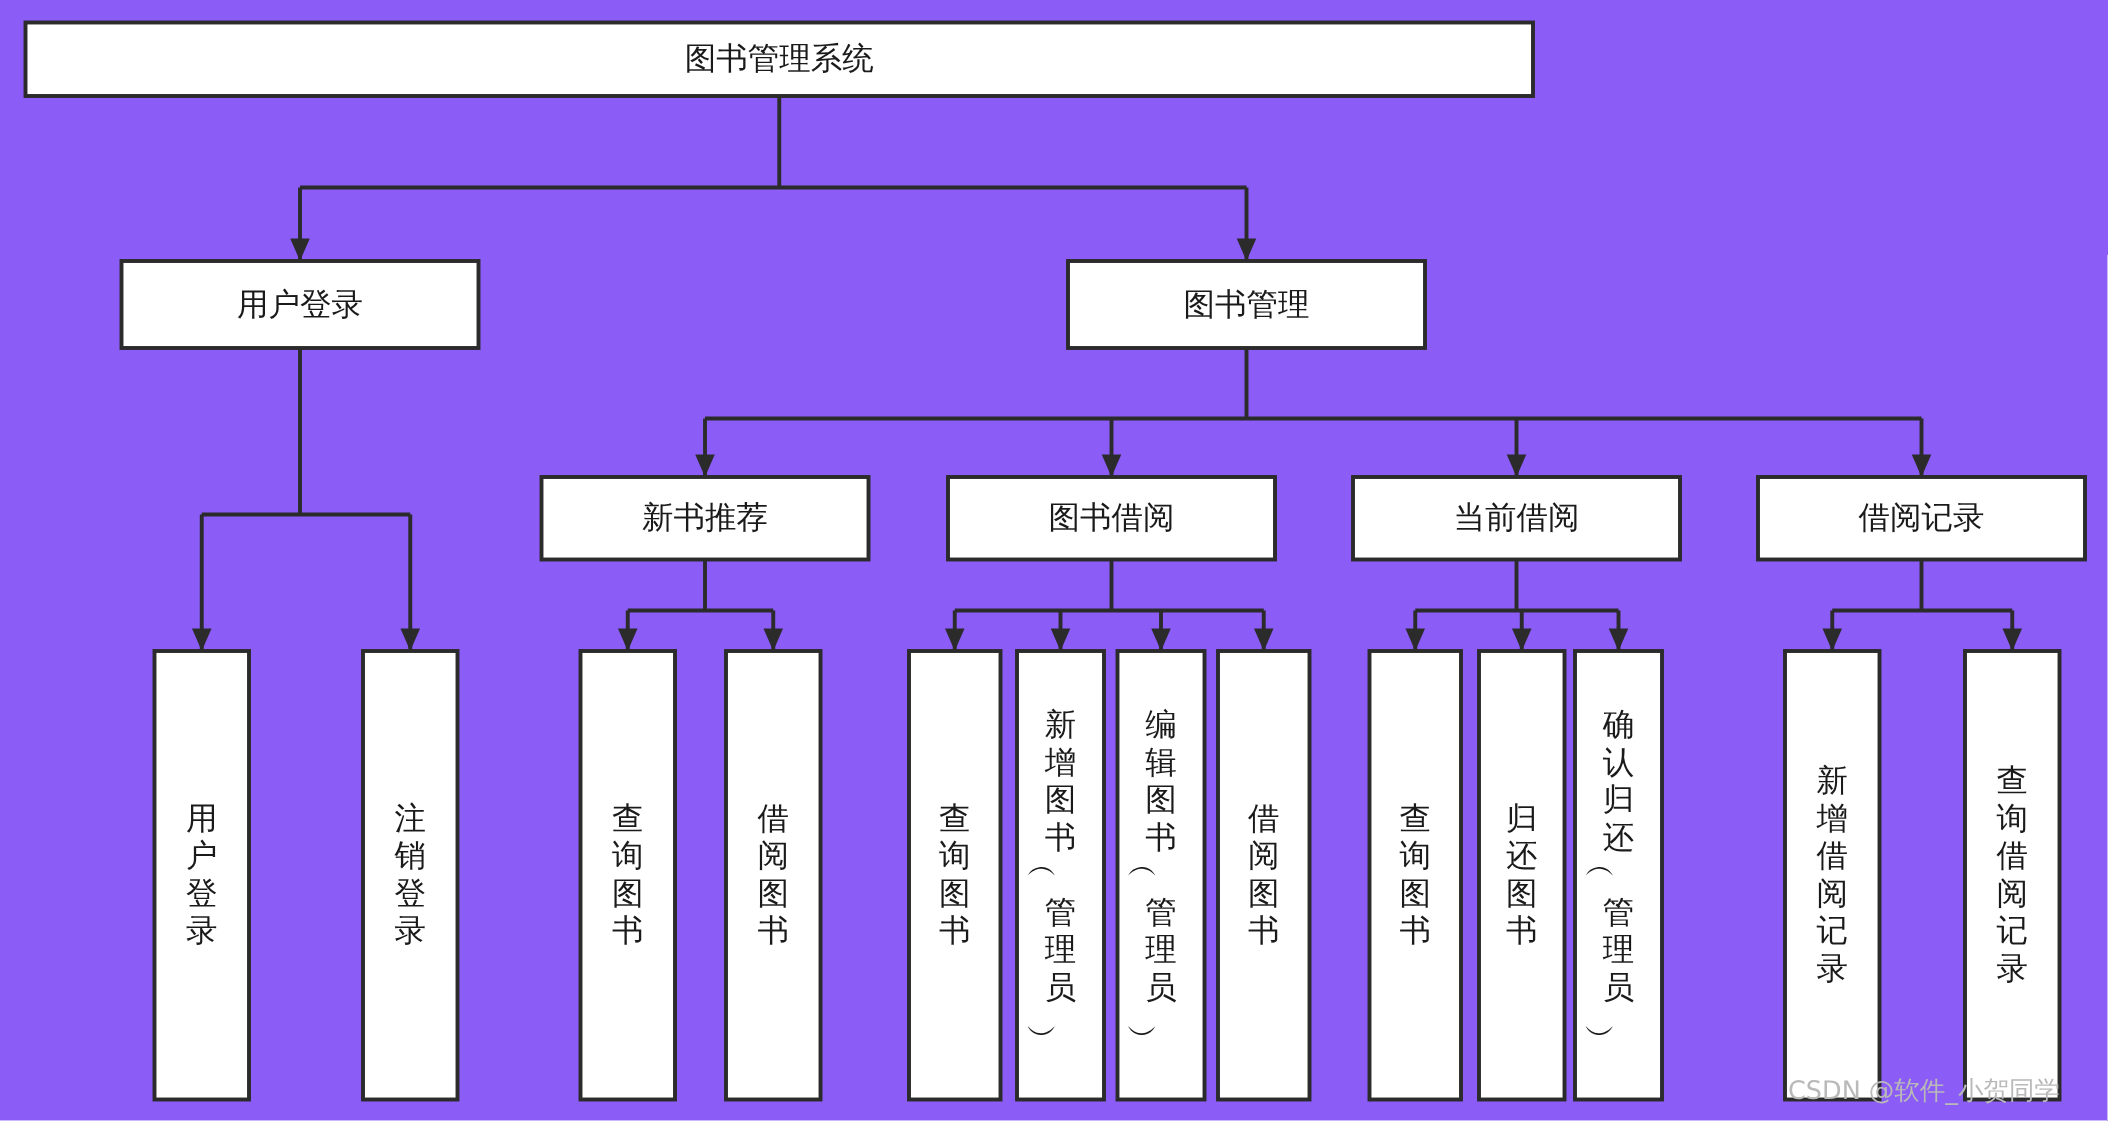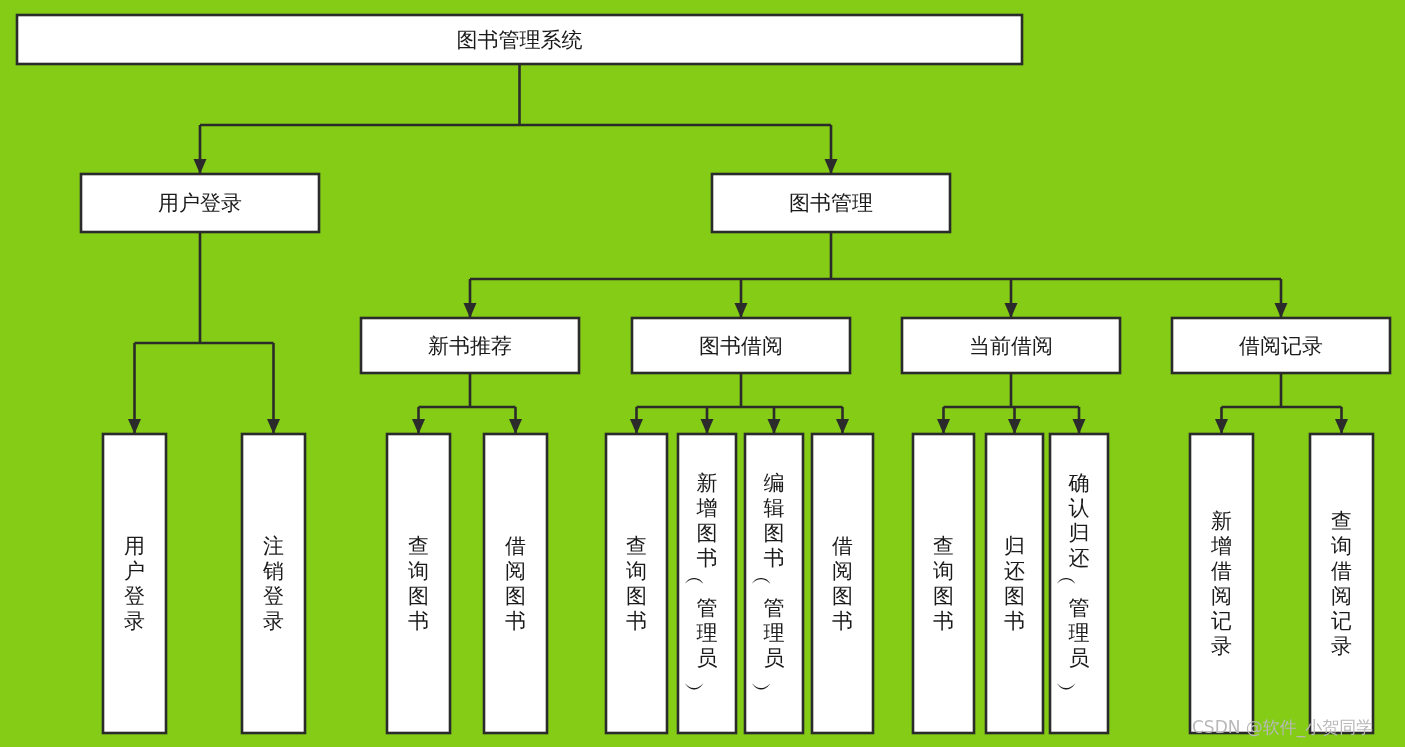--- a/index.html
+++ b/index.html
@@ -7,21 +7,21 @@
     padding: 0;
     background: #ffffff;
   }
   body {
     font-family: "DejaVu Sans", "Liberation Sans", sans-serif;
   }
   #diagram-root {
     position: relative;
     width: 1405px;
     height: 747px;
-    background: #84cc16;
+    background: #8b5cf6;
     overflow: hidden;
   }
   svg#flow {
     position: absolute;
     left: 0;
     top: 0;
     width: 1405px;
     height: 747px;
     display: block;
   }

